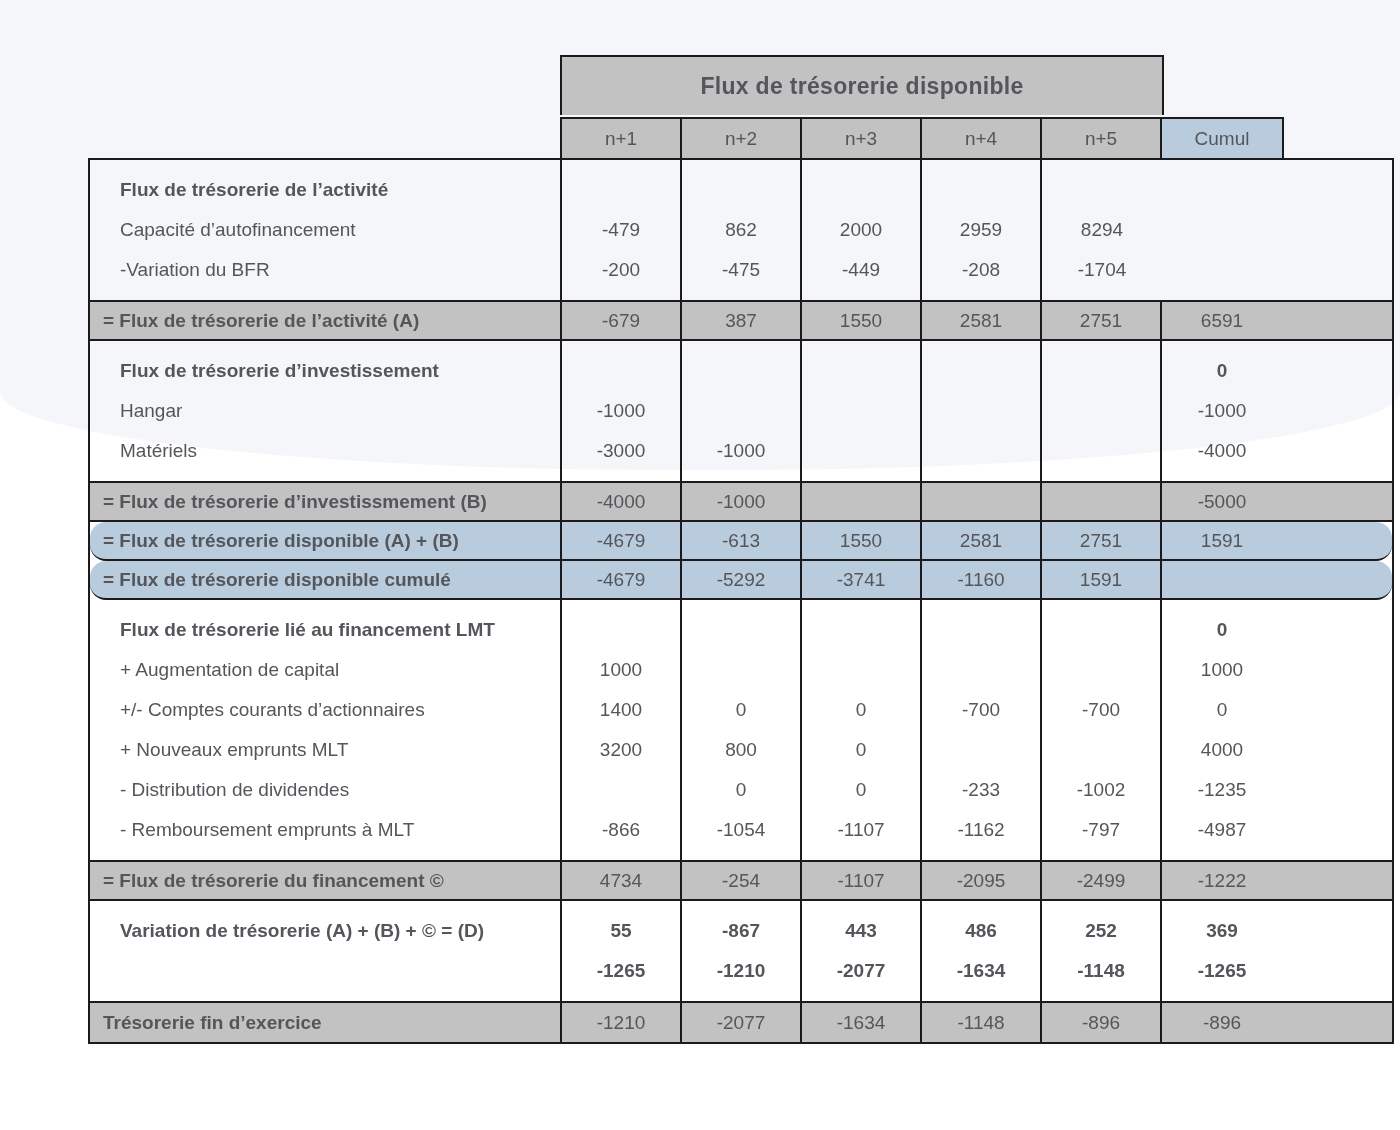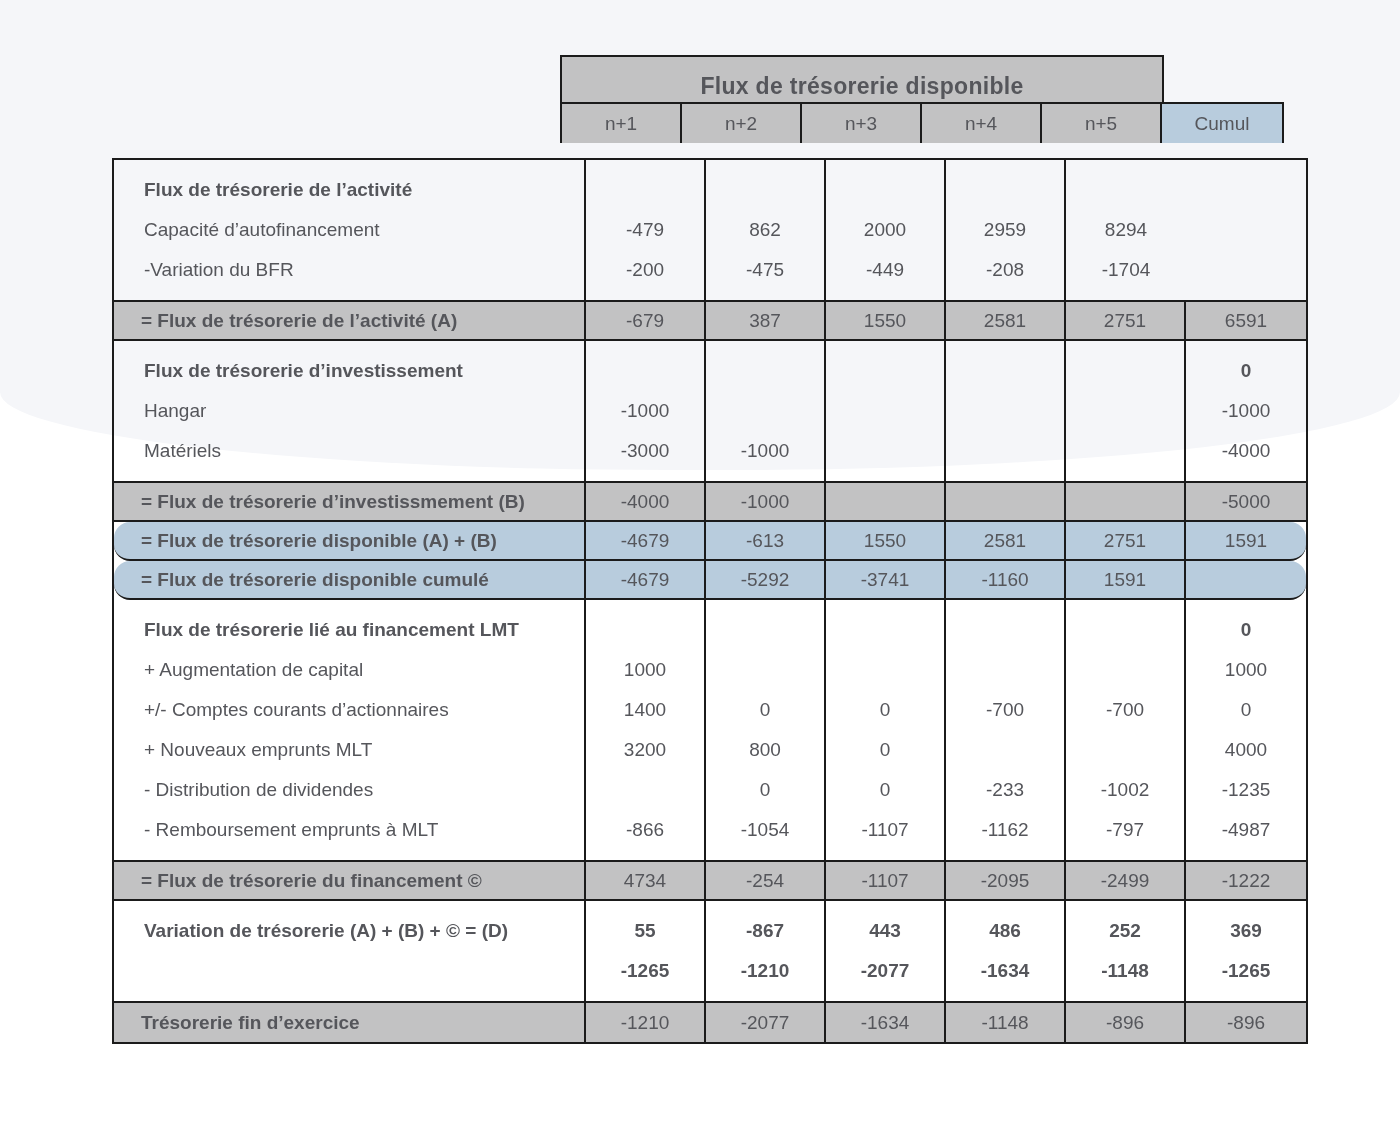--- a/index.html
+++ b/index.html
@@ -26,36 +26,35 @@
   }
   
   .hdr-title{
     position:absolute;left:560px;top:55px;width:604px;height:60px;
     background:var(--gray);
     border:2px solid var(--border);border-bottom:none;
     display:flex;align-items:center;justify-content:center;
     font-size:23px;font-weight:bold;letter-spacing:.3px;
   }
   .hdr-cols{
-    position:absolute;left:560px;top:102px;width:724px;height:41px;
+    position:absolute;left:560px;top:117px;width:724px;height:41px;
     border:2px solid var(--border);border-bottom:none;
     display:grid;grid-template-columns:repeat(6,120px);
   }
   .hdr-cols .hcell{
     background:var(--gray);
     border-right:2px solid var(--border);
     display:flex;align-items:center;justify-content:center;
     font-size:19px;
   }
   .hdr-cols .hcell:last-child{border-right:none;background:var(--blue);}
   
   .tbl-body{
-    position:absolute;left:88px;top:158px;width:1196px;
+    position:absolute;left:88px;top:158px;width:1306px;
     border:2px solid var(--border);
-    margin-left:24px;
   }
   .block{
     display:grid;
     grid-template-columns:472px repeat(6,120px);
     border-bottom:2px solid var(--border);
   }
   .block:last-child{border-bottom:none;}
   .block > .cell{border-right:2px solid var(--border);}
   .block > .cell:last-child{border-right:none;}
   .section > .cell{padding:10px 0;background:transparent;}
@@ -64,21 +63,21 @@
     white-space:nowrap;overflow:hidden;
   }
   .section .cell.num-col .line{text-align:center;}
   .section .cell.label-col .line{padding-left:30px;}
   .line.bold{font-weight:bold;}
   .total{height:39px;}
   .total > .cell{
     display:flex;align-items:center;font-size:19px;
   }
   .total > .cell.num-col{justify-content:center;}
-  .total > .cell.label-col{padding-left:27px;font-weight:bold;}
+  .total > .cell.label-col{padding-left:13px;font-weight:bold;}
   .total.gray{background:var(--gray);}
   .total.blue{background:var(--blue);border-radius:16px;}
 </style>
 </head>
 <body>
 
 <div class="page">
   <div class="bg-wave"></div>
 
   <div class="hdr-title">Flux de trésorerie disponible</div>

